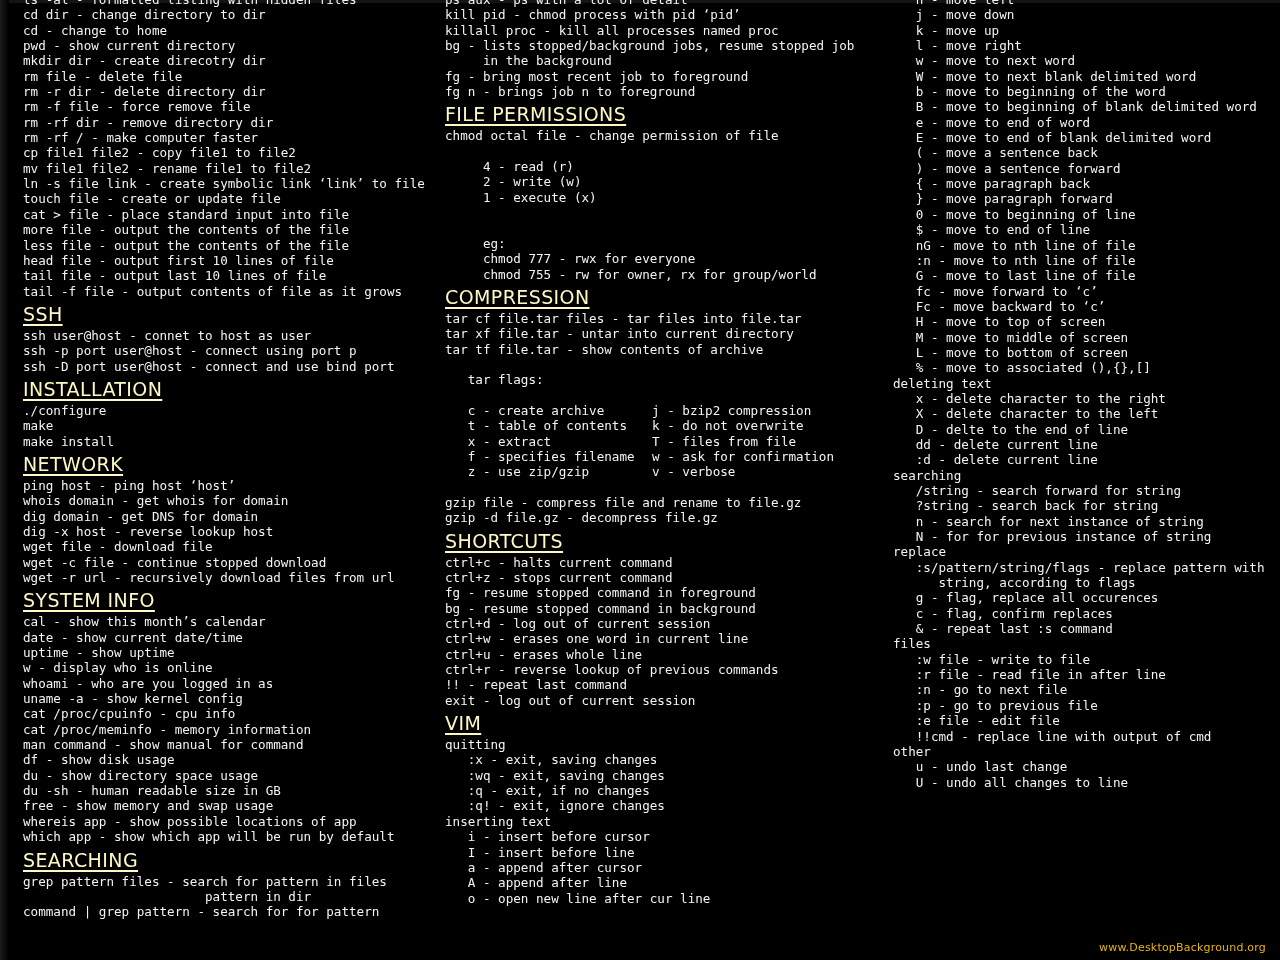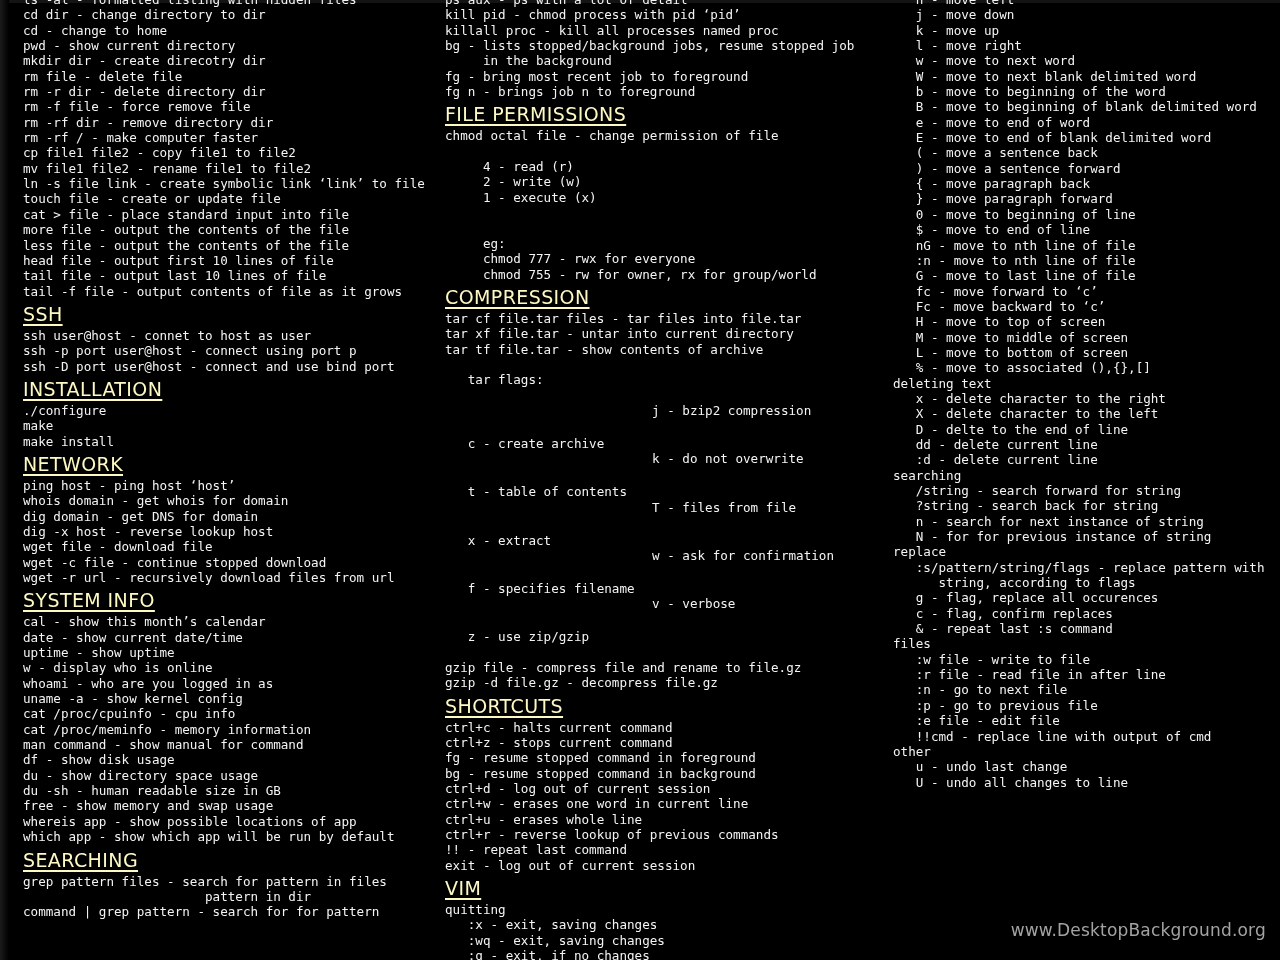--- a/index.html
+++ b/index.html
@@ -54,29 +54,29 @@
     white-space:pre;
     margin:0;
     letter-spacing:0px;
   }
   .line.spacer{color:transparent;}
 
   .two-col{
     display:flex;
     white-space:pre;
   }
-  .two-col .cellA{width:207px;flex:0 0 207px;margin-top:33px;}
+  .two-col .cellA{width:207px;flex:0 0 207px;}
   .two-col .cellB{flex:1 1 auto;}
 
   .watermark{
     position:absolute;
-    right:14px;bottom:20px;
+    right:14px;bottom:6px;
     font-family:"DejaVu Sans","Liberation Sans",sans-serif;
-    font-size:17px;
-    color:#a3a3a3;
+    font-size:11px;
+    color:#eab308;
     letter-spacing:0.2px;
     white-space:pre;
   }
 </style>
 </head>
 <body>
 
 <div id="sheet">
 
   <div class="edge-top"></div>

